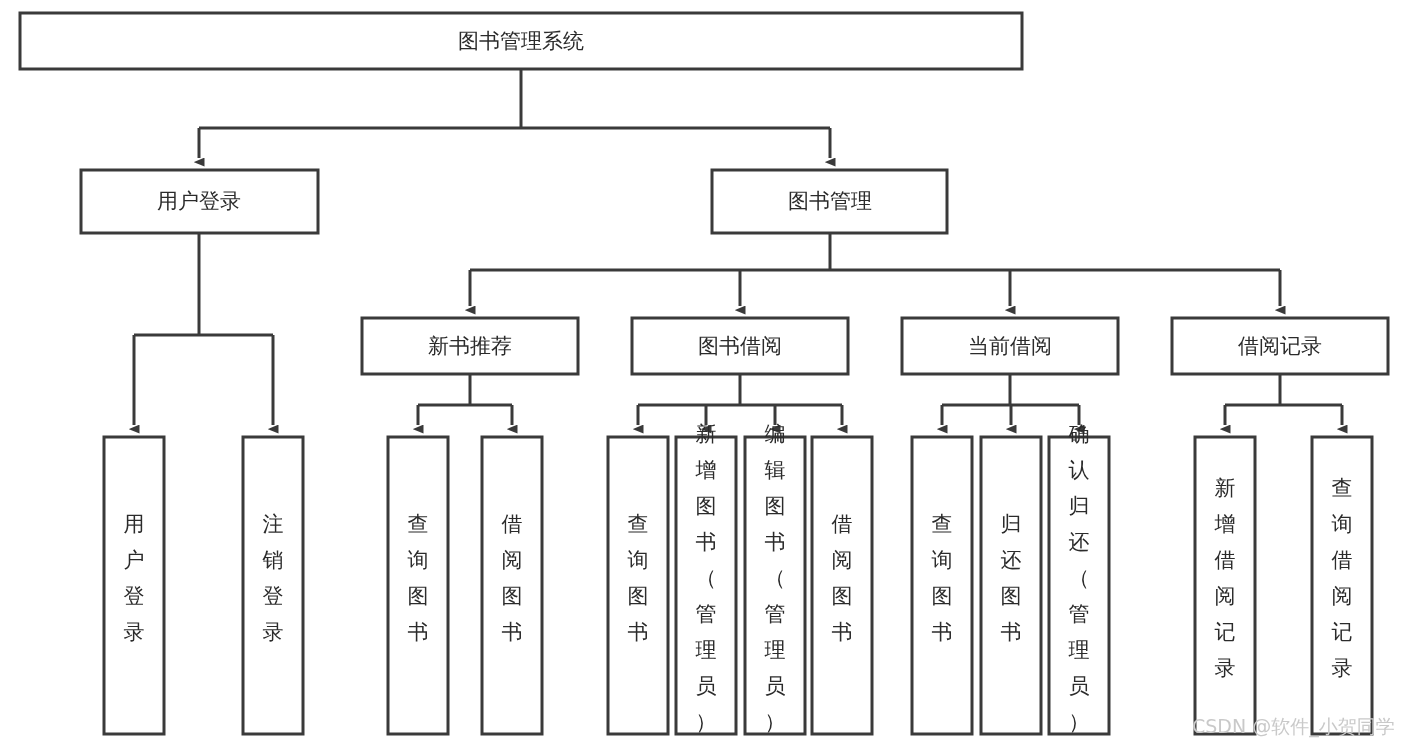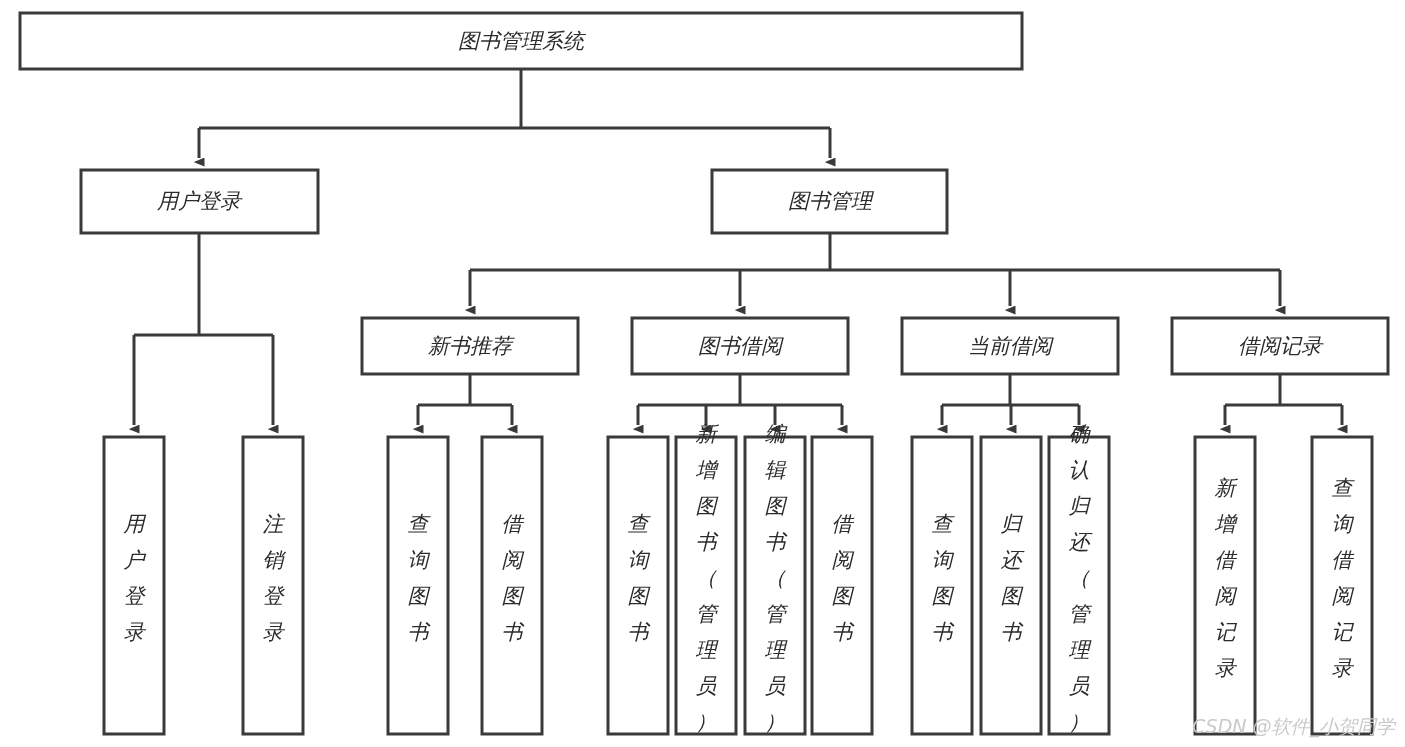--- a/index.html
+++ b/index.html
@@ -12,21 +12,20 @@
     width: 1405px;
     height: 747px;
     overflow: hidden;
     font-family: "DejaVu Sans", "Liberation Sans", sans-serif;
   }
   #diagram-root {
     position: relative;
     width: 1405px;
     height: 747px;
     background: #ffffff;
-    font-style: italic;
   }
   svg.diagram {
     display: block;
     width: 1405px;
     height: 747px;
   }
   .node-box {
     fill: #ffffff;
     stroke: #3a3a3a;
     stroke-width: 3;

